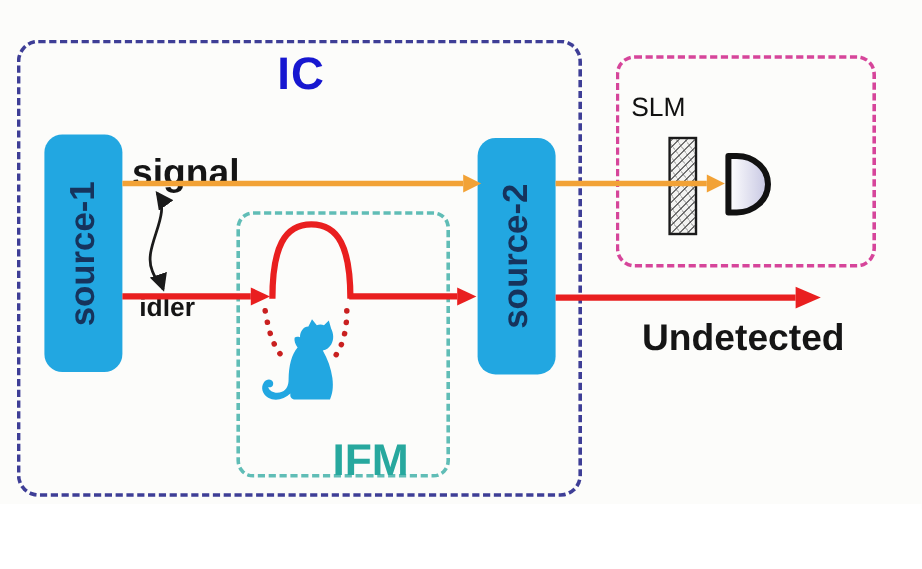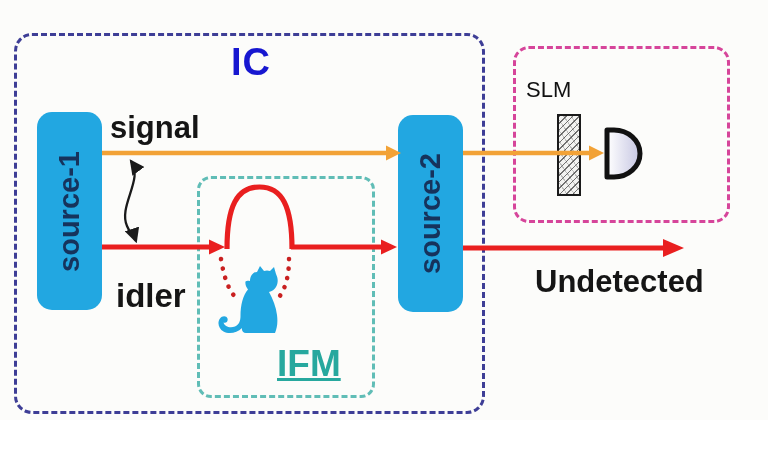--- a/index.html
+++ b/index.html
@@ -14,24 +14,24 @@
   .canvas{position:relative;width:768px;height:420px;background:var(--bg);overflow:hidden;padding-left:12px;}
   .canvas *{box-sizing:border-box;}
 
   .region{position:absolute;border-style:dashed;background:transparent;}
   .ic-box{left:14px;top:33px;width:471px;height:381px;border:3.5px dashed var(--ic-border);border-radius:18px;}
   .ifm-box{left:197px;top:176px;width:178px;height:222px;border:3px dashed var(--ifm-border);border-radius:14px;}
   .spi-box{left:513px;top:46px;width:217px;height:177px;border:3px dashed var(--spi-border);border-radius:16px;}
 
   .lbl{position:absolute;line-height:1;white-space:nowrap;}
   .ic-lbl{left:221px;top:43px;width:60px;text-align:center;font-size:38px;font-weight:800;color:var(--ic-label);letter-spacing:1px;}
-  .ifm-lbl{left:277px;top:345px;font-size:37px;font-weight:800;color:var(--ifm-label);text-decoration:underline;}
+  .ifm-lbl{left:277px;top:365px;font-size:37px;font-weight:800;color:var(--ifm-label);}
   .spi-lbl{left:648px;top:54px;font-size:37px;font-weight:800;color:var(--spi-label);}
-  .signal-lbl{left:110px;top:112px;font-size:31px;font-weight:600;color:var(--text-dark);}
-  .idler-lbl{left:116px;top:279px;font-size:33px;font-weight:600;color:var(--text-dark);}
+  .signal-lbl{left:110px;top:128px;font-size:31px;font-weight:600;color:var(--text-dark);}
+  .idler-lbl{left:116px;top:245px;font-size:22px;font-weight:600;color:var(--text-dark);}
   .undetected-lbl{left:535px;top:266px;font-size:31px;font-weight:600;color:var(--text-dark);}
   .slm-lbl{left:526px;top:79px;font-size:22px;font-weight:400;color:#111;}
 
   .source{position:absolute;width:65px;background:var(--box-blue);border-radius:15px;display:flex;align-items:center;justify-content:center;}
   .source-1{left:37px;top:112px;height:198px;}
   .source-2{left:398px;top:115px;height:197px;}
   .vtext{transform:rotate(-90deg);white-space:nowrap;font-size:29px;font-weight:700;color:var(--box-text);}
 
   .slm-rect{position:absolute;left:557px;top:114px;width:24px;height:82px;border:2.5px solid #1a1a1a;
     background:

